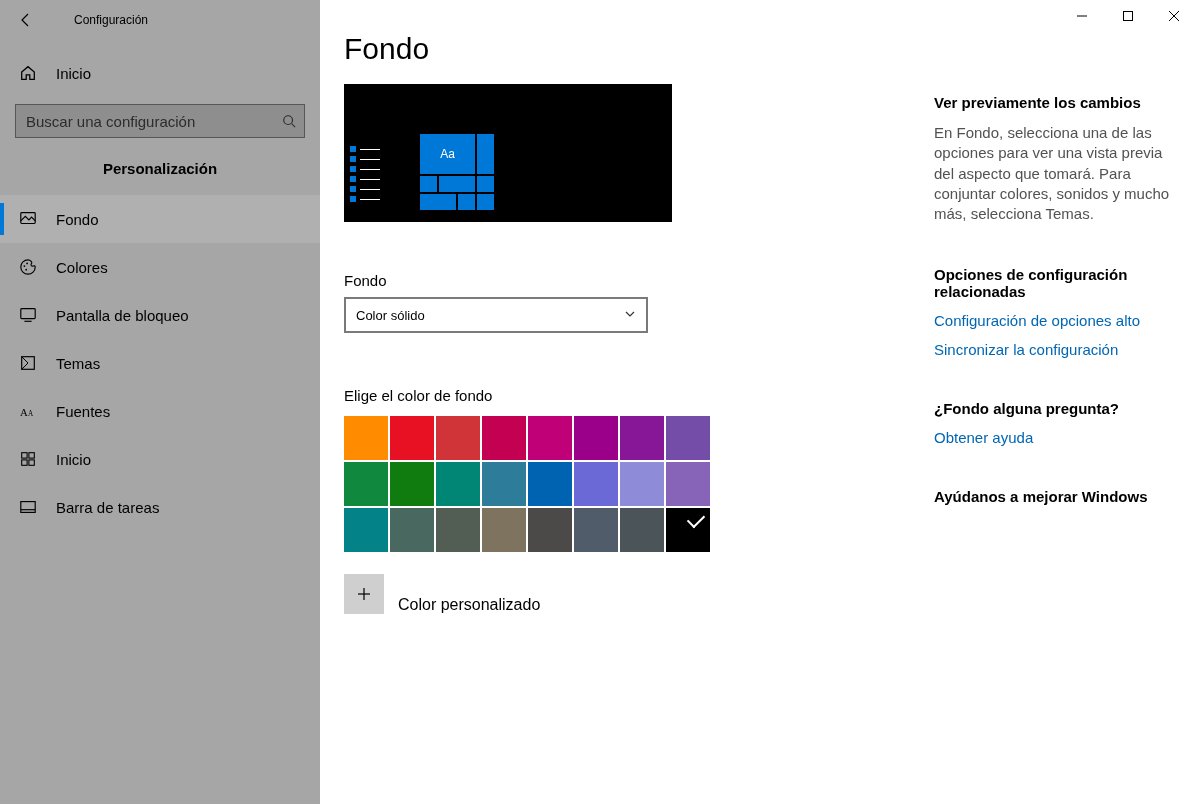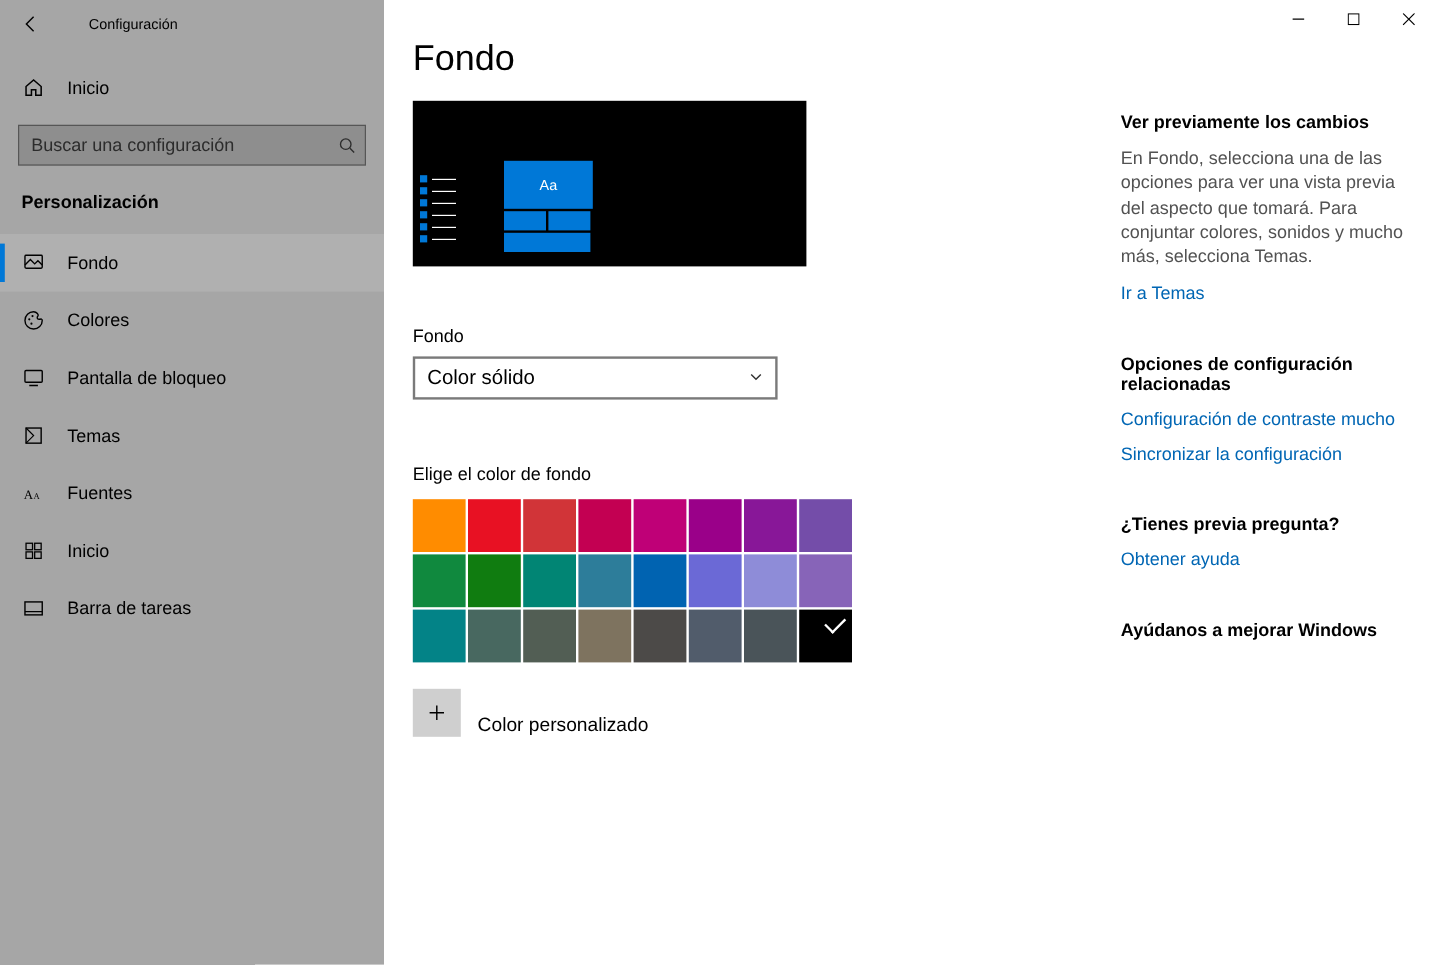--- a/index.html
+++ b/index.html
@@ -74,20 +74,21 @@
     width: 30px;
     display: flex;
     justify-content: center;
     align-items: center;
     color: #2c2c2c;
   }
   .section-title {
     font-size: 15px;
     font-weight: 600;
     padding: 14px 18px 18px 18px;
+    text-align: center;
   }
   .nav-item {
     position: relative;
     height: 48px;
     display: flex;
     align-items: center;
     padding-left: 18px;
     gap: 18px;
     font-size: 15px;
     cursor: pointer;
@@ -151,41 +152,41 @@
   .preview-taskbar b {
     width: 20px; height: 1px; background:#fff; display:inline-block; font-weight:normal;
   }
   .preview-tiles {
     position: absolute;
     left: 76px;
     bottom: 12px;
     width: 74px;
     height: 76px;
     display: grid;
-    grid-template-columns: repeat(2, 1fr);
+    grid-template-columns: repeat(4, 1fr);
     grid-template-rows: 40px 16px 16px;
     gap: 2px;
   }
   .tile { background:#0078d7; }
   .tile.big { grid-column: span 3; grid-row: span 1; display:flex; align-items:center; justify-content:center; color:#fff; font-size:12px;}
   .tile.side { grid-column: span 1; grid-row: span 1;}
   .field-label {
     font-size: 15px;
     margin-top: 50px;
     margin-bottom: 8px;
   }
   .dropdown {
     width: 280px;
     height: 32px;
     border: 2px solid #7a7a7a;
     display: flex;
     align-items: center;
     justify-content: space-between;
     padding: 0 10px;
-    font-size: 17px;
+    font-size: 13px;
     cursor: pointer;
   }
   .dropdown svg { width: 12px; height: 12px; }
   .group-label {
     font-size: 15px;
     margin-top: 54px;
     margin-bottom: 12px;
   }
   .swatches {
     display: grid;
@@ -444,29 +445,28 @@
             </svg>
         </div>
         <span>Color personalizado</span>
       </div>
     </div>
 
     <div class="info-pane">
       <div class="info-block">
         <div class="info-heading">Ver previamente los cambios</div>
         <div class="info-text">En Fondo, selecciona una de las opciones para ver una vista previa del aspecto que tomará. Para conjuntar colores, sonidos y mucho más, selecciona Temas.</div>
-        <span class="link">Ir a Temas</span>
       </div>
       <div class="info-block">
         <div class="info-heading">Opciones de configuración relacionadas</div>
-        <span class="link">Configuración de contraste mucho</span>
+        <span class="link">Configuración de opciones alto</span>
         <span class="link">Sincronizar la configuración</span>
       </div>
       <div class="info-block">
-        <div class="info-heading">¿Tienes previa pregunta?</div>
+        <div class="info-heading">¿Fondo alguna pregunta?</div>
         <span class="link">Obtener ayuda</span>
       </div>
       <div class="info-block">
         <div class="info-heading">Ayúdanos a mejorar Windows</div>
       </div>
     </div>
   </div>
 </div>
 
 <div class="window-controls">

